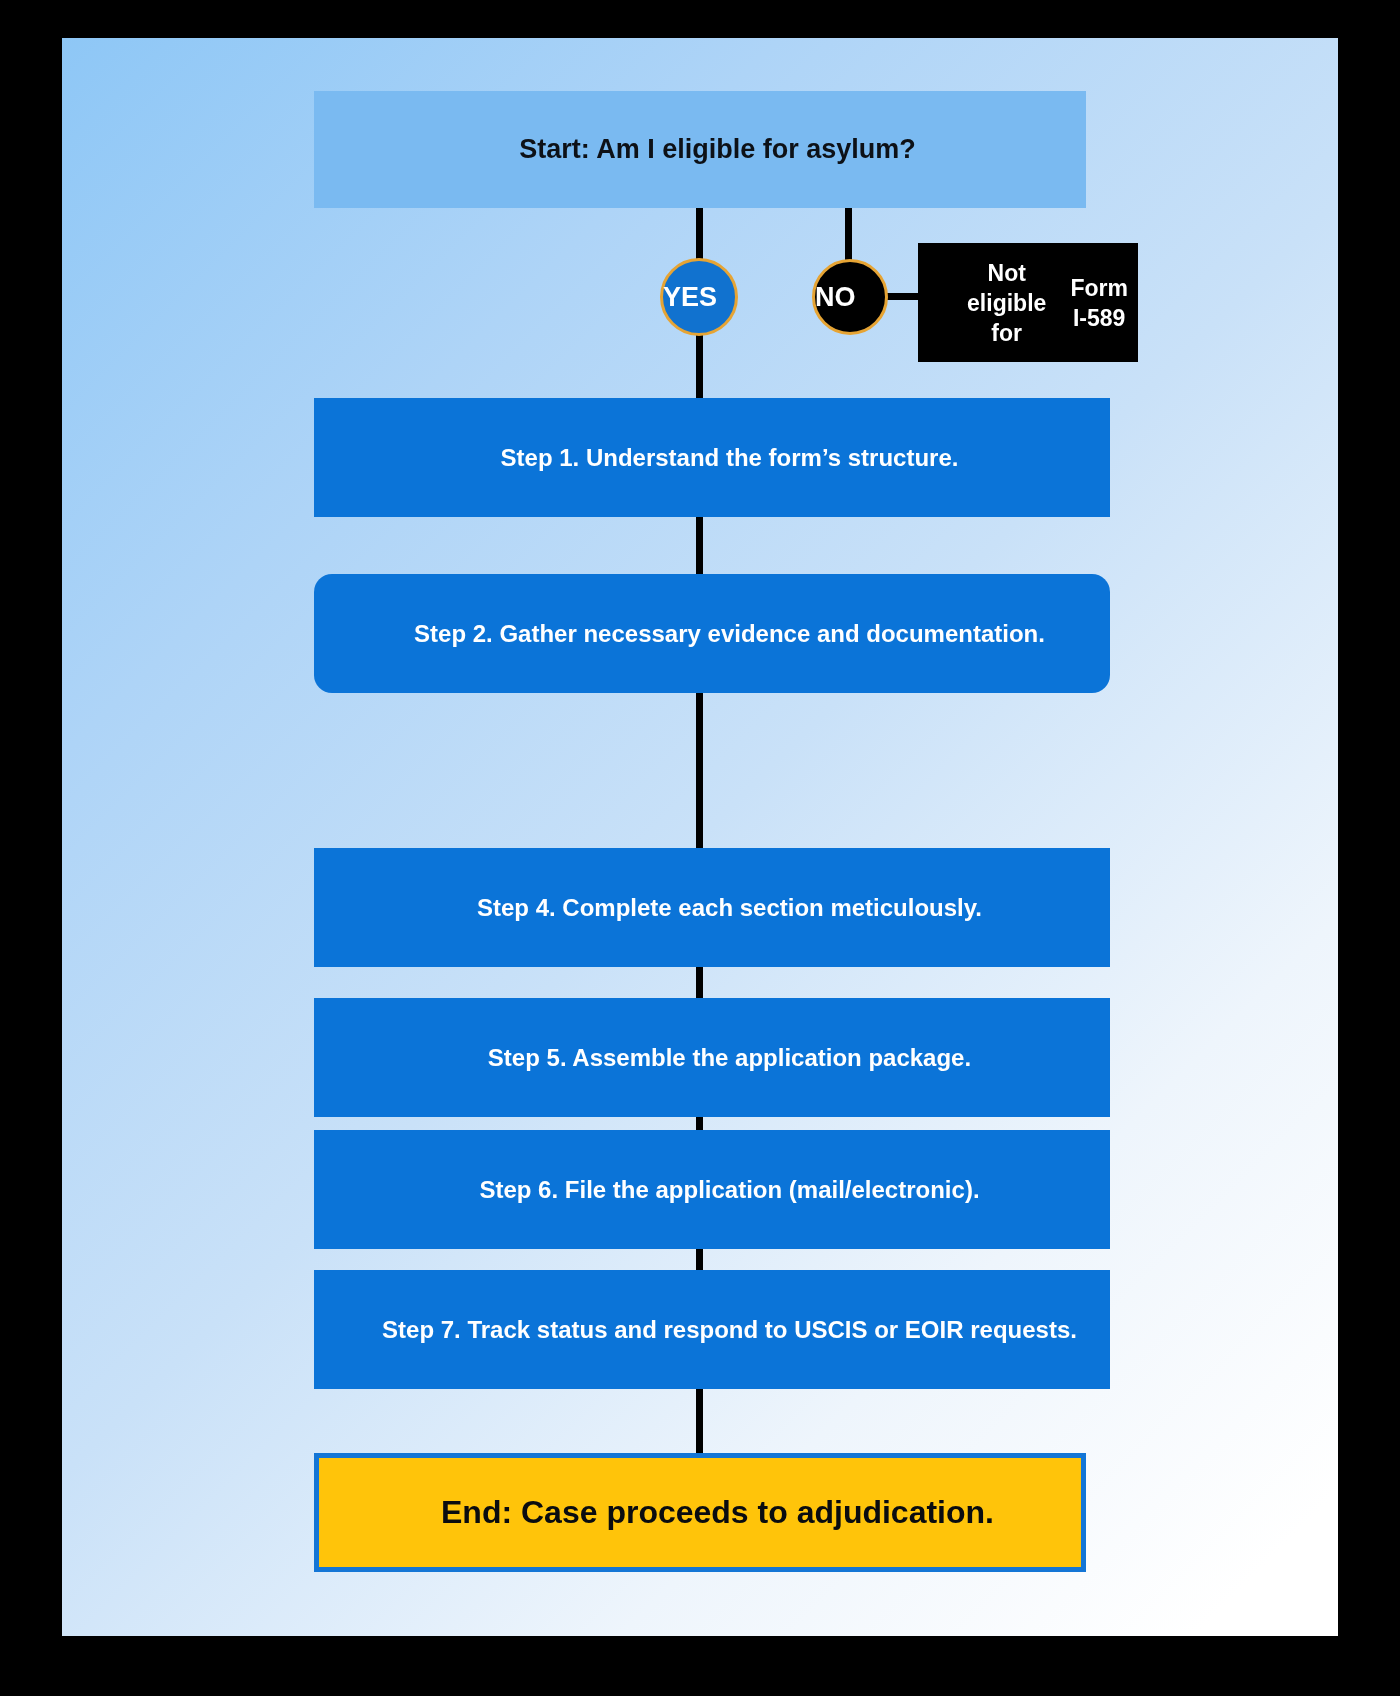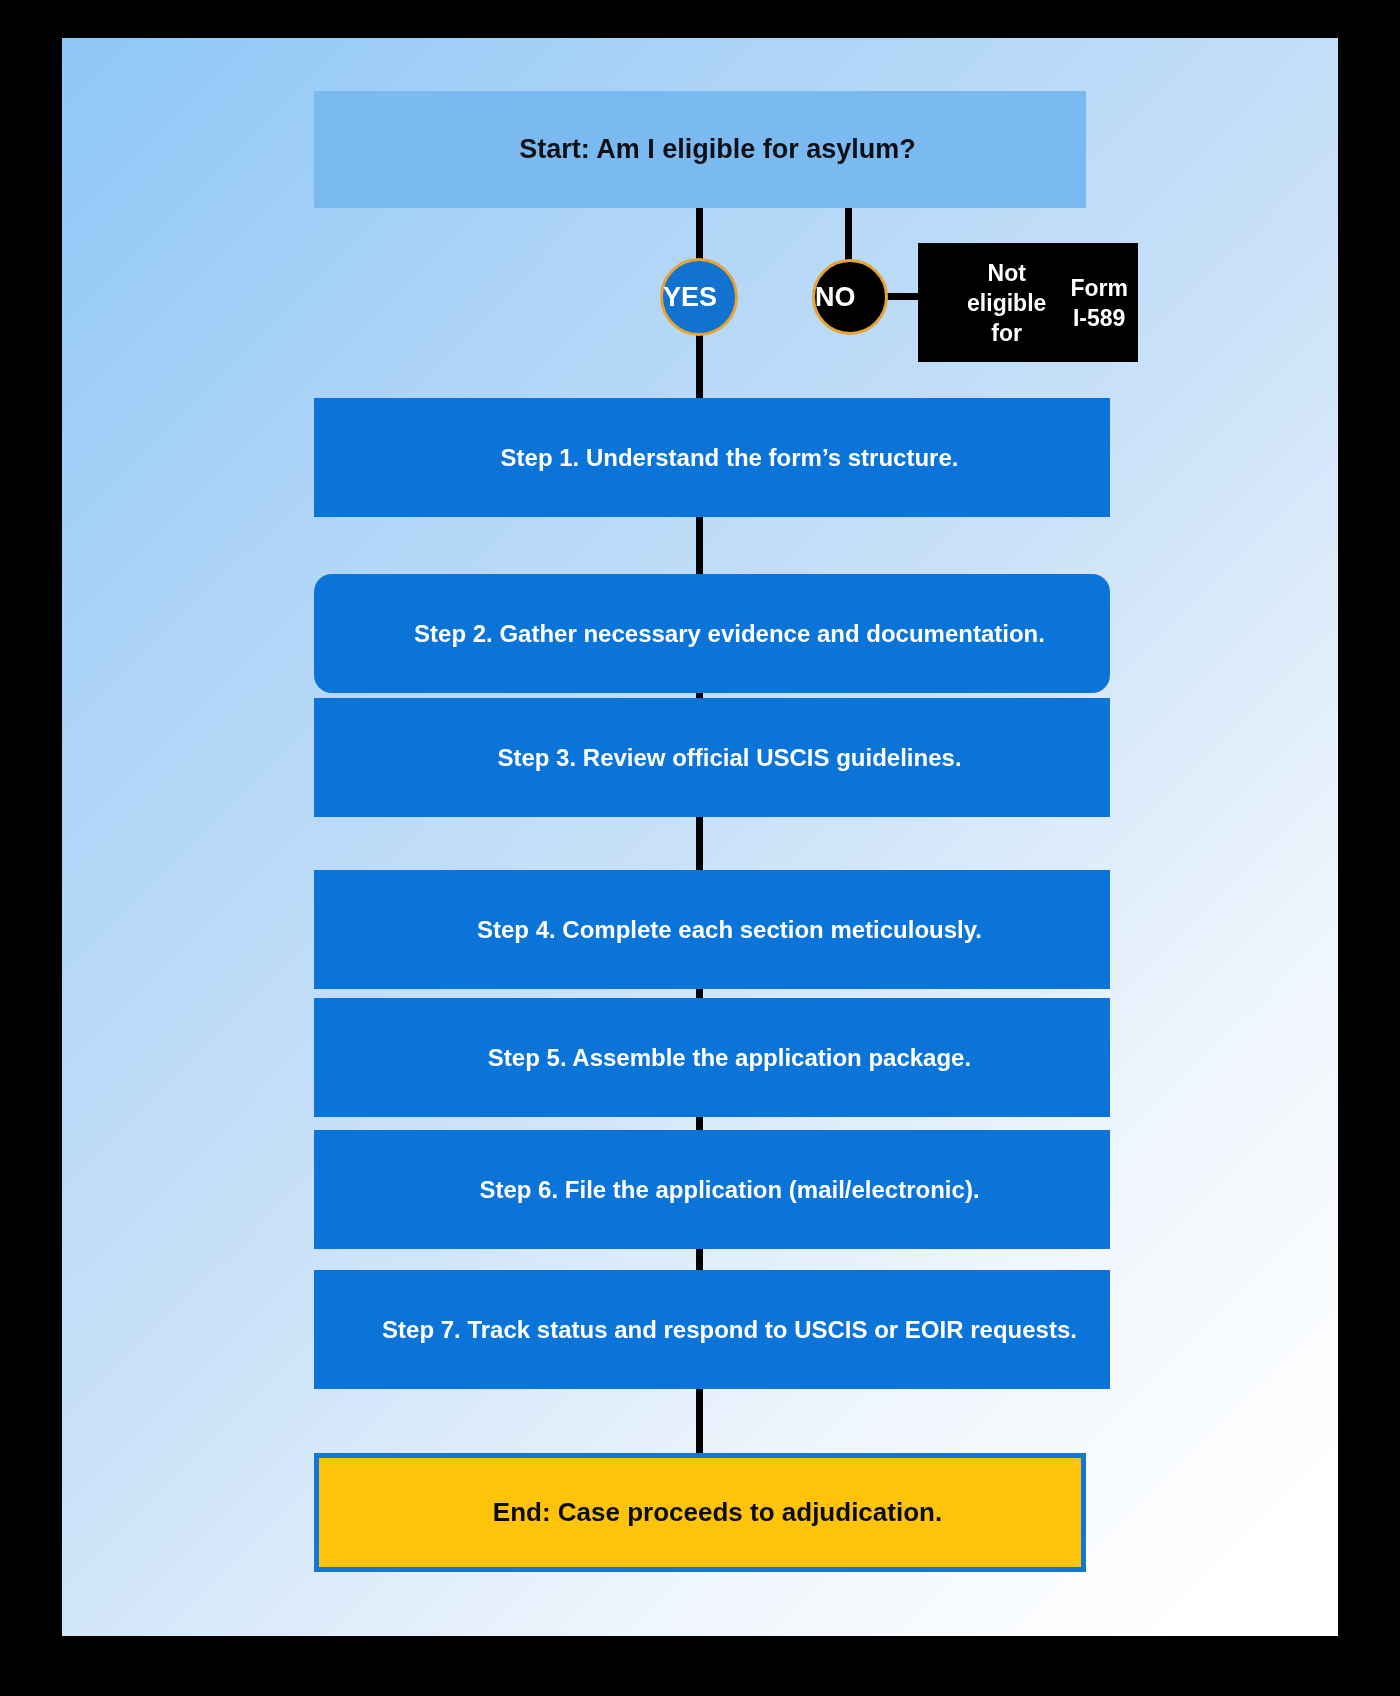--- a/index.html
+++ b/index.html
@@ -59,21 +59,21 @@
     z-index: 2;
   }
   .end-node {
     left: 252px;
     top: 1415px;
     width: 772px;
     height: 119px;
     background: #ffc40a;
     border: 5px solid #1476d6;
     color: #0a0c10;
-    font-size: 26px;
+    font-size: 32px;
     font-weight: 700;
     z-index: 2;
   }
   .outcome-node {
     left: 856px;
     top: 205px;
     width: 220px;
     height: 119px;
     background: #000000;
     color: #ffffff;
@@ -142,24 +142,21 @@
       <div>Not eligible for</div>
       <div>Form I-589</div>
     </div>
 
     <div class="node step-node" style="top:360px;">
       <span>Step 1. Understand the form’s structure.</span>
     </div>
     <div class="node step-node" style="top:536px;border-radius:18px;">
       <span>Step 2. Gather necessary evidence and documentation.</span>
     </div>
-    <div class="node step-node" style="top:660px;">
-      <span>Step 3. Review official USCIS guidelines.</span>
-    </div>
-    <div class="node step-node" style="top:832px;">
+    <div class="node step-node" style="top:810px;">
       <span>Step 4. Complete each section meticulously.</span>
     </div>
     <div class="node step-node" style="top:960px;">
       <span>Step 5. Assemble the application package.</span>
     </div>
     <div class="node step-node" style="top:1092px;">
       <span>Step 6. File the application (mail/electronic).</span>
     </div>
     <div class="node step-node" style="top:1232px;">
       <span>Step 7. Track status and respond to USCIS or EOIR requests.</span>

